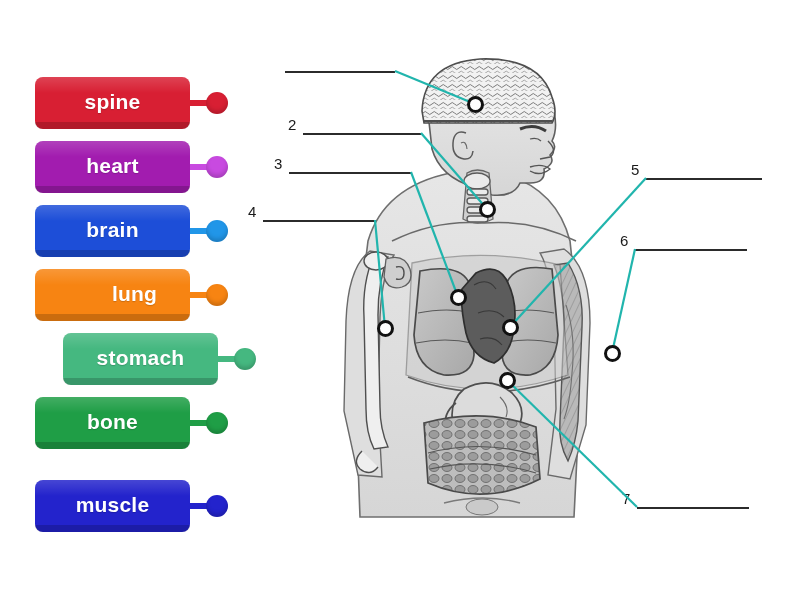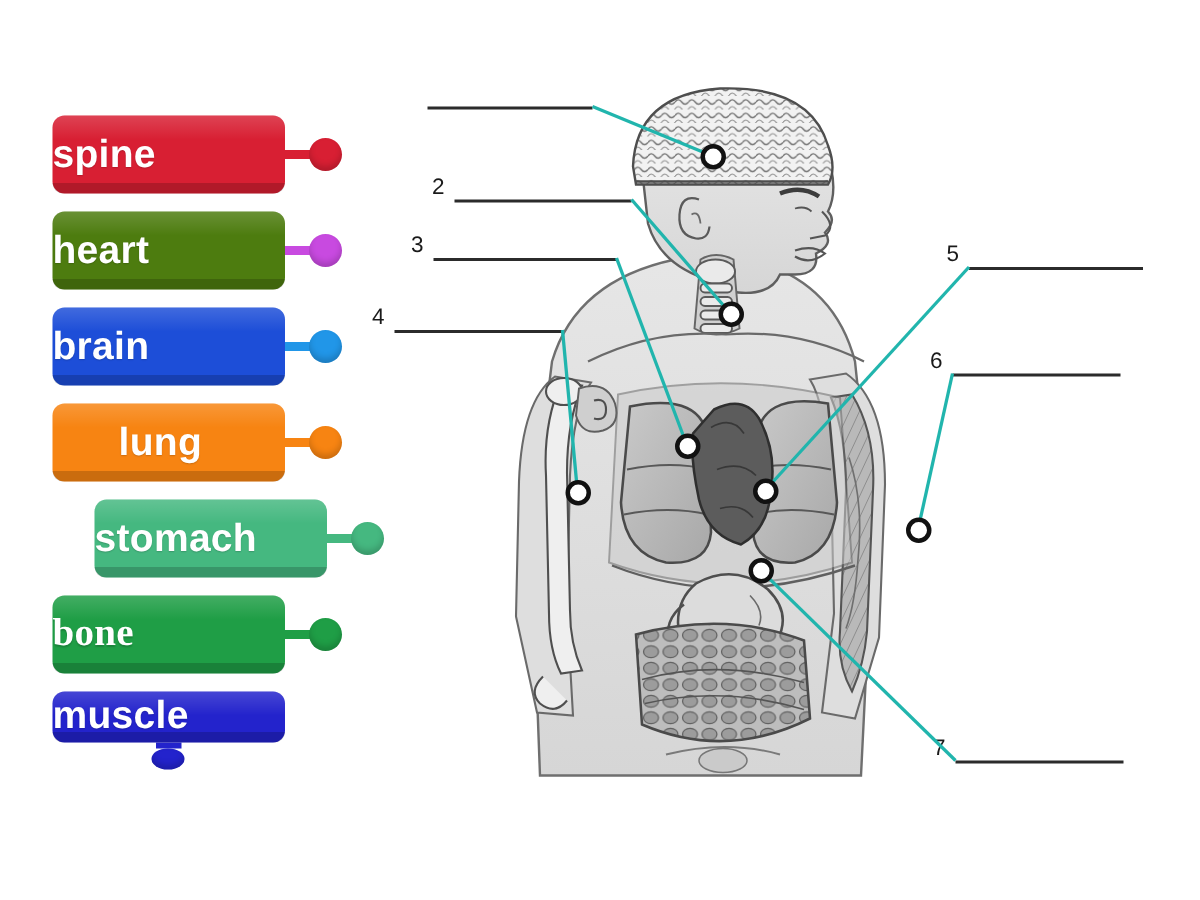--- a/index.html
+++ b/index.html
@@ -16,23 +16,23 @@
   
   .tile-wrap{
     position:absolute;
     display:flex;
     align-items:center;
     height:52px;
   }
   .tile{
     width:155px;height:52px;
     border-radius:8px;
-    display:flex;align-items:center;
+    display:flex;align-items:center;justify-content:center;
     color:#ffffff;
-    font-size:26px;
+    font-size:21px;
     font-weight:bold;
     letter-spacing:.2px;
     box-sizing:border-box;
     position:relative;
     text-shadow:0 1px 1px rgba(0,0,0,.18);
   }
   .tile::after{
     content:"";
     position:absolute;left:0;right:0;bottom:0;height:7px;
     border-radius:0 0 8px 8px;
@@ -84,21 +84,21 @@
 
   <div id="tiles">
       <div class="tile-wrap" style="left: 35px; top: 77px;">
         <div class="tile" style="background: rgb(216, 31, 51);">
           <span class="tile-label">spine</span>
         </div>
         <div class="stem" style="background: rgb(216, 31, 51);"></div>
         <div class="knob" style="background: rgb(216, 31, 51);"></div>
       </div>
       <div class="tile-wrap" style="left: 35px; top: 141px;">
-        <div class="tile" style="background: #4d7c0f;">
+        <div class="tile" style="background: #a21caf;">
           <span class="tile-label">heart</span>
         </div>
         <div class="stem" style="background: rgb(200, 74, 224);"></div>
         <div class="knob" style="background: rgb(200, 74, 224);"></div>
       </div>
       <div class="tile-wrap" style="left: 35px; top: 205px;">
         <div class="tile" style="background: #1d4ed8;">
           <span class="tile-label">brain</span>
         </div>
         <div class="stem" style="background: rgb(33, 150, 232);"></div>
@@ -111,28 +111,28 @@
         <div class="stem" style="background: rgb(247, 132, 18);"></div>
         <div class="knob" style="background: rgb(247, 132, 18);"></div>
       </div>
       <div class="tile-wrap" style="left: 35px; top: 333px; padding-left: 28px;">
         <div class="tile" style="background: rgb(69, 184, 128);">
           <span class="tile-label">stomach</span>
         </div>
         <div class="stem" style="background: rgb(69, 184, 128);"></div>
         <div class="knob" style="background: rgb(69, 184, 128);"></div>
       </div>
-      <div class="tile-wrap" style="left: 35px; top: 397px; font-family: Liberation Serif, serif;">
+      <div class="tile-wrap" style="left: 35px; top: 397px;">
         <div class="tile" style="background: rgb(31, 158, 70);">
           <span class="tile-label">bone</span>
         </div>
         <div class="stem" style="background: rgb(31, 158, 70);"></div>
         <div class="knob" style="background: rgb(31, 158, 70);"></div>
       </div>
-      <div class="tile-wrap" style="left: 35px; top: 461px; flex-direction: column;">
+      <div class="tile-wrap" style="left: 35px; top: 480px;">
         <div class="tile" style="background: rgb(35, 35, 204);">
           <span class="tile-label">muscle</span>
         </div>
         <div class="stem" style="background: rgb(35, 35, 204);"></div>
         <div class="knob" style="background: rgb(35, 35, 204);"></div>
       </div>
     </div>
 
   <div class="diagram">
 

